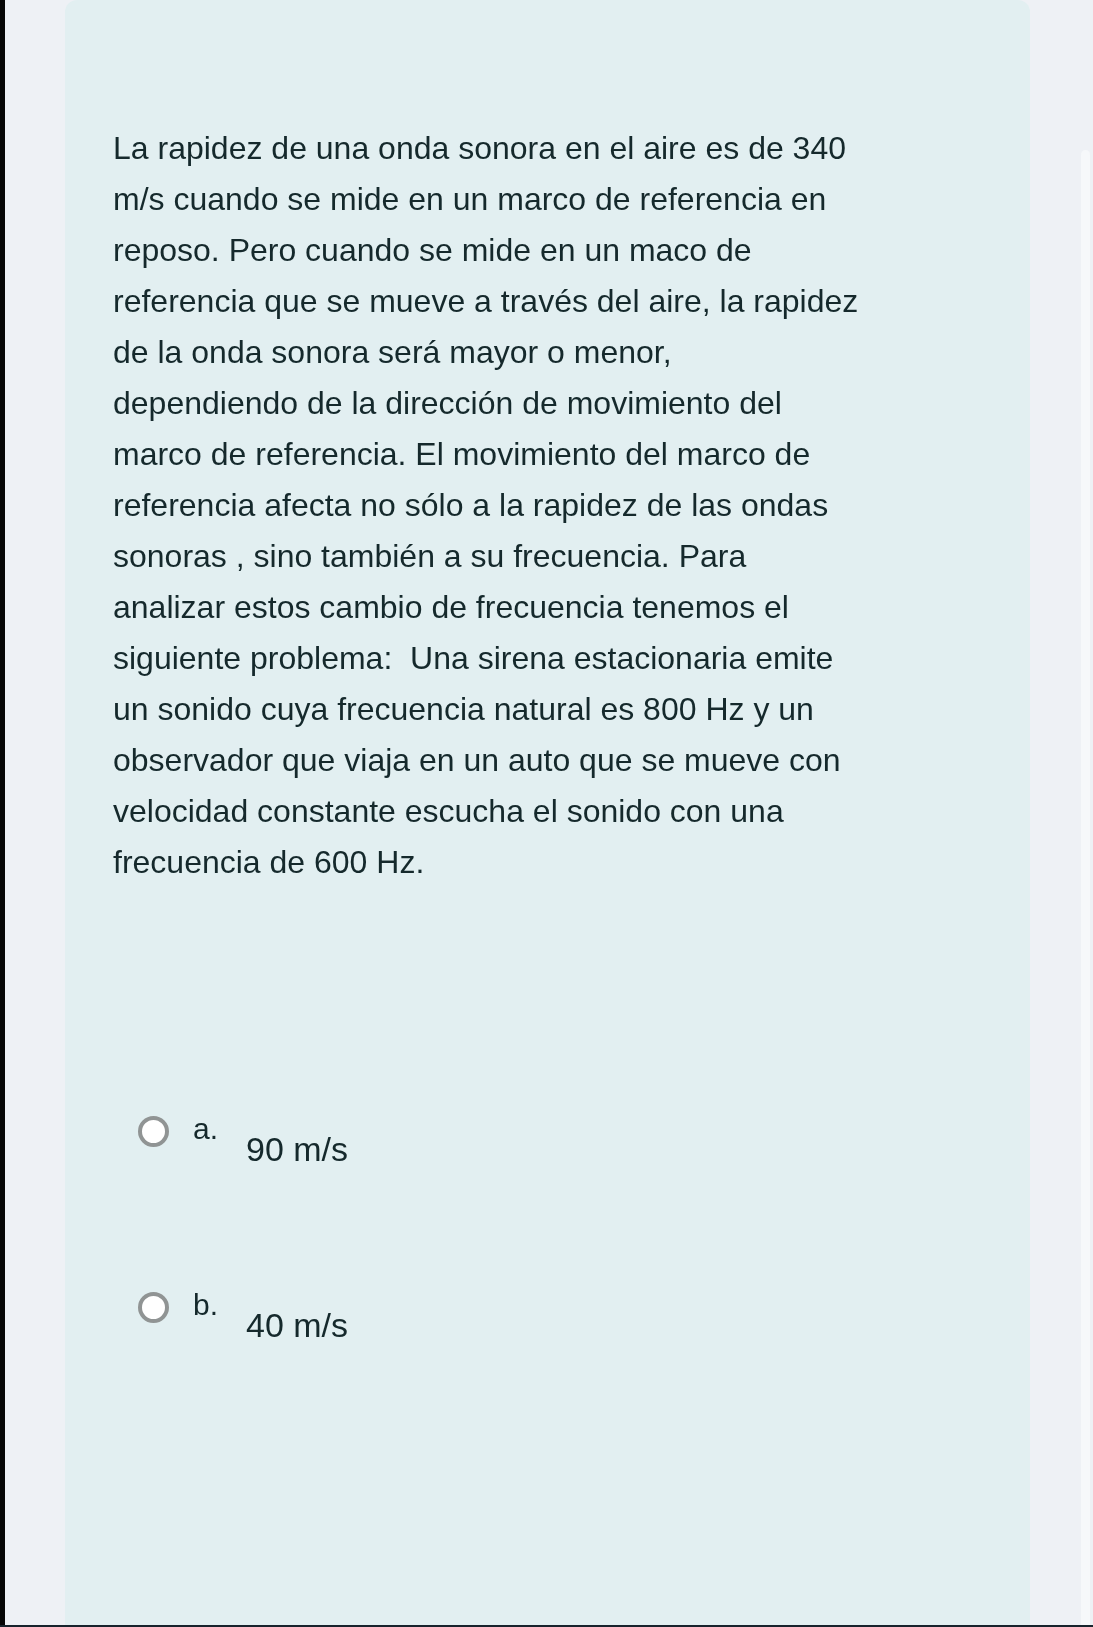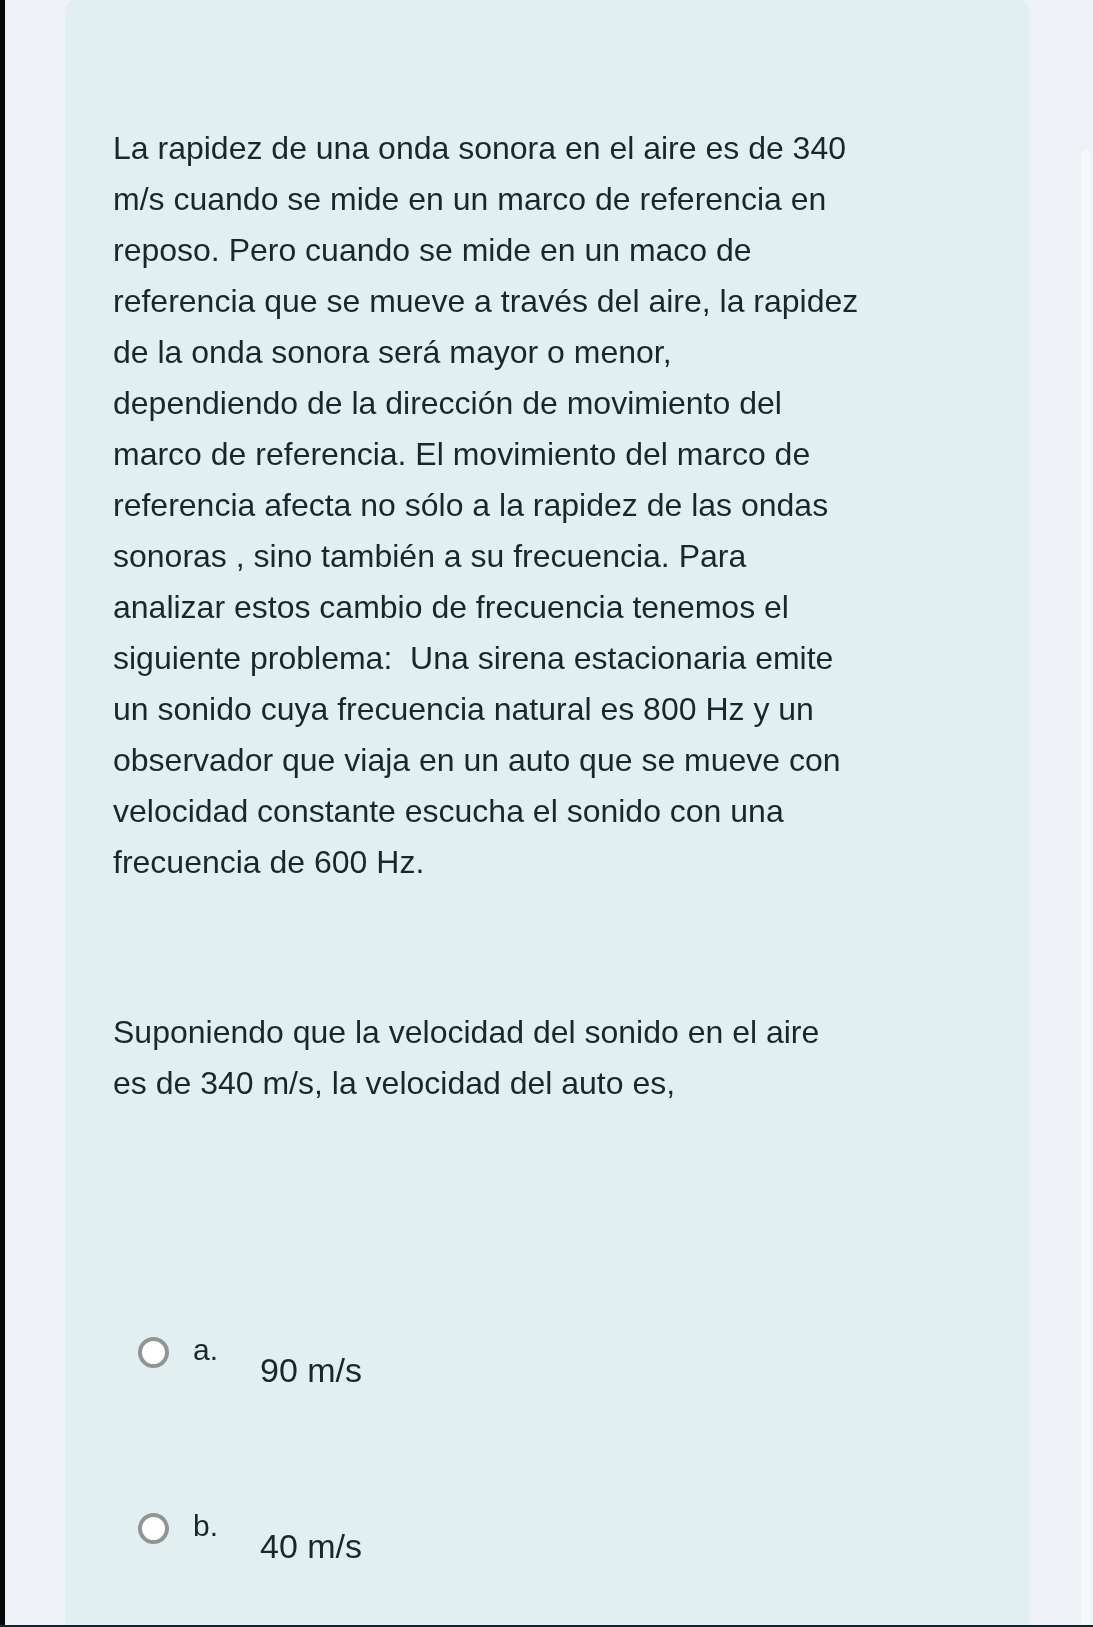--- a/index.html
+++ b/index.html
@@ -69,21 +69,21 @@
 
   .option-letter {
     margin-left: 24px;
     margin-top: -1px;
     font-size: 30px;
     line-height: 32px;
     color: #15292c;
   }
 
   .option-value {
-    margin-left: 42px;
+    margin-left: 28px;
     margin-top: 17px;
     font-size: 34px;
     line-height: 36px;
     color: #15292c;
   }
 
   .right-margin {
     position: absolute;
     left: 1030px; top: 0; bottom: 0;
     right: 0;
@@ -126,22 +126,20 @@
 dependiendo de la dirección de movimiento del
 marco de referencia. El movimiento del marco de
 referencia afecta no sólo a la rapidez de las ondas
 sonoras , sino también a su frecuencia. Para
 analizar estos cambio de frecuencia tenemos el
 siguiente problema:  Una sirena estacionaria emite
 un sonido cuya frecuencia natural es 800 Hz y un
 observador que viaja en un auto que se mueve con
 velocidad constante escucha el sonido con una
 frecuencia de 600 Hz.</p>
-      <p class="question-paragraph">Suponiendo que la velocidad del sonido en el aire
-es de 340 m/s, la velocidad del auto es,</p>
     </div>
 
     <div class="options">
 
       <div class="option">
         <span class="radio" role="radio" aria-checked="false"></span>
         <span class="option-letter">a.</span>
         <span class="option-value">90 m/s</span>
       </div>
 

